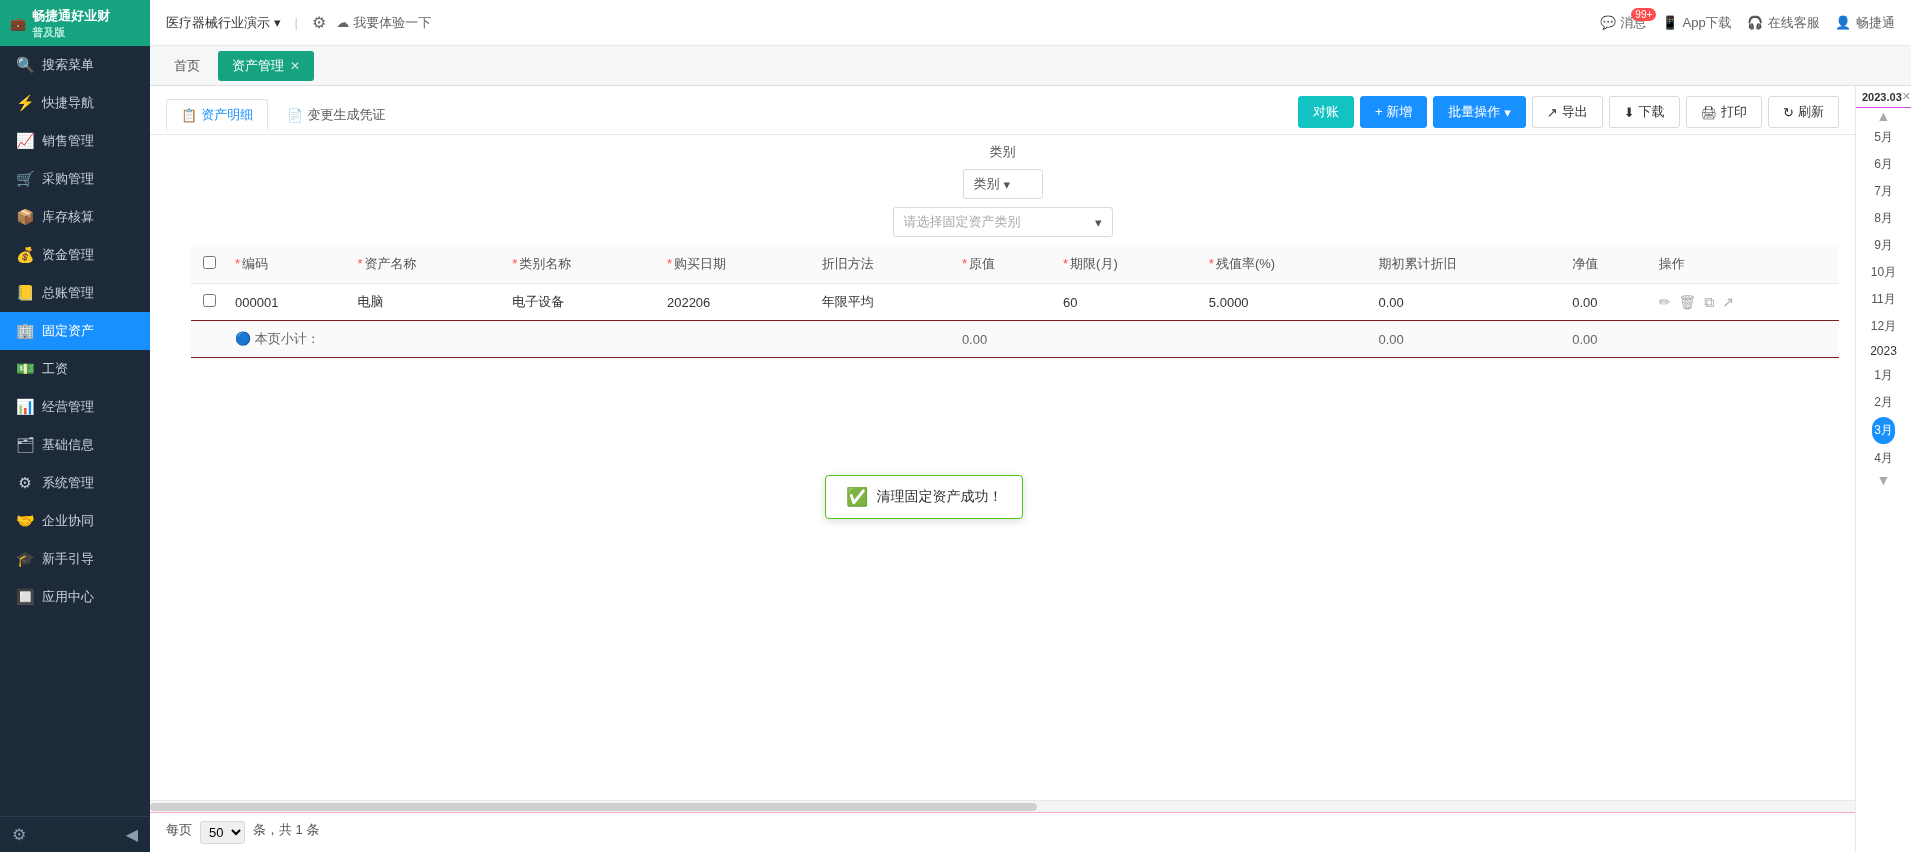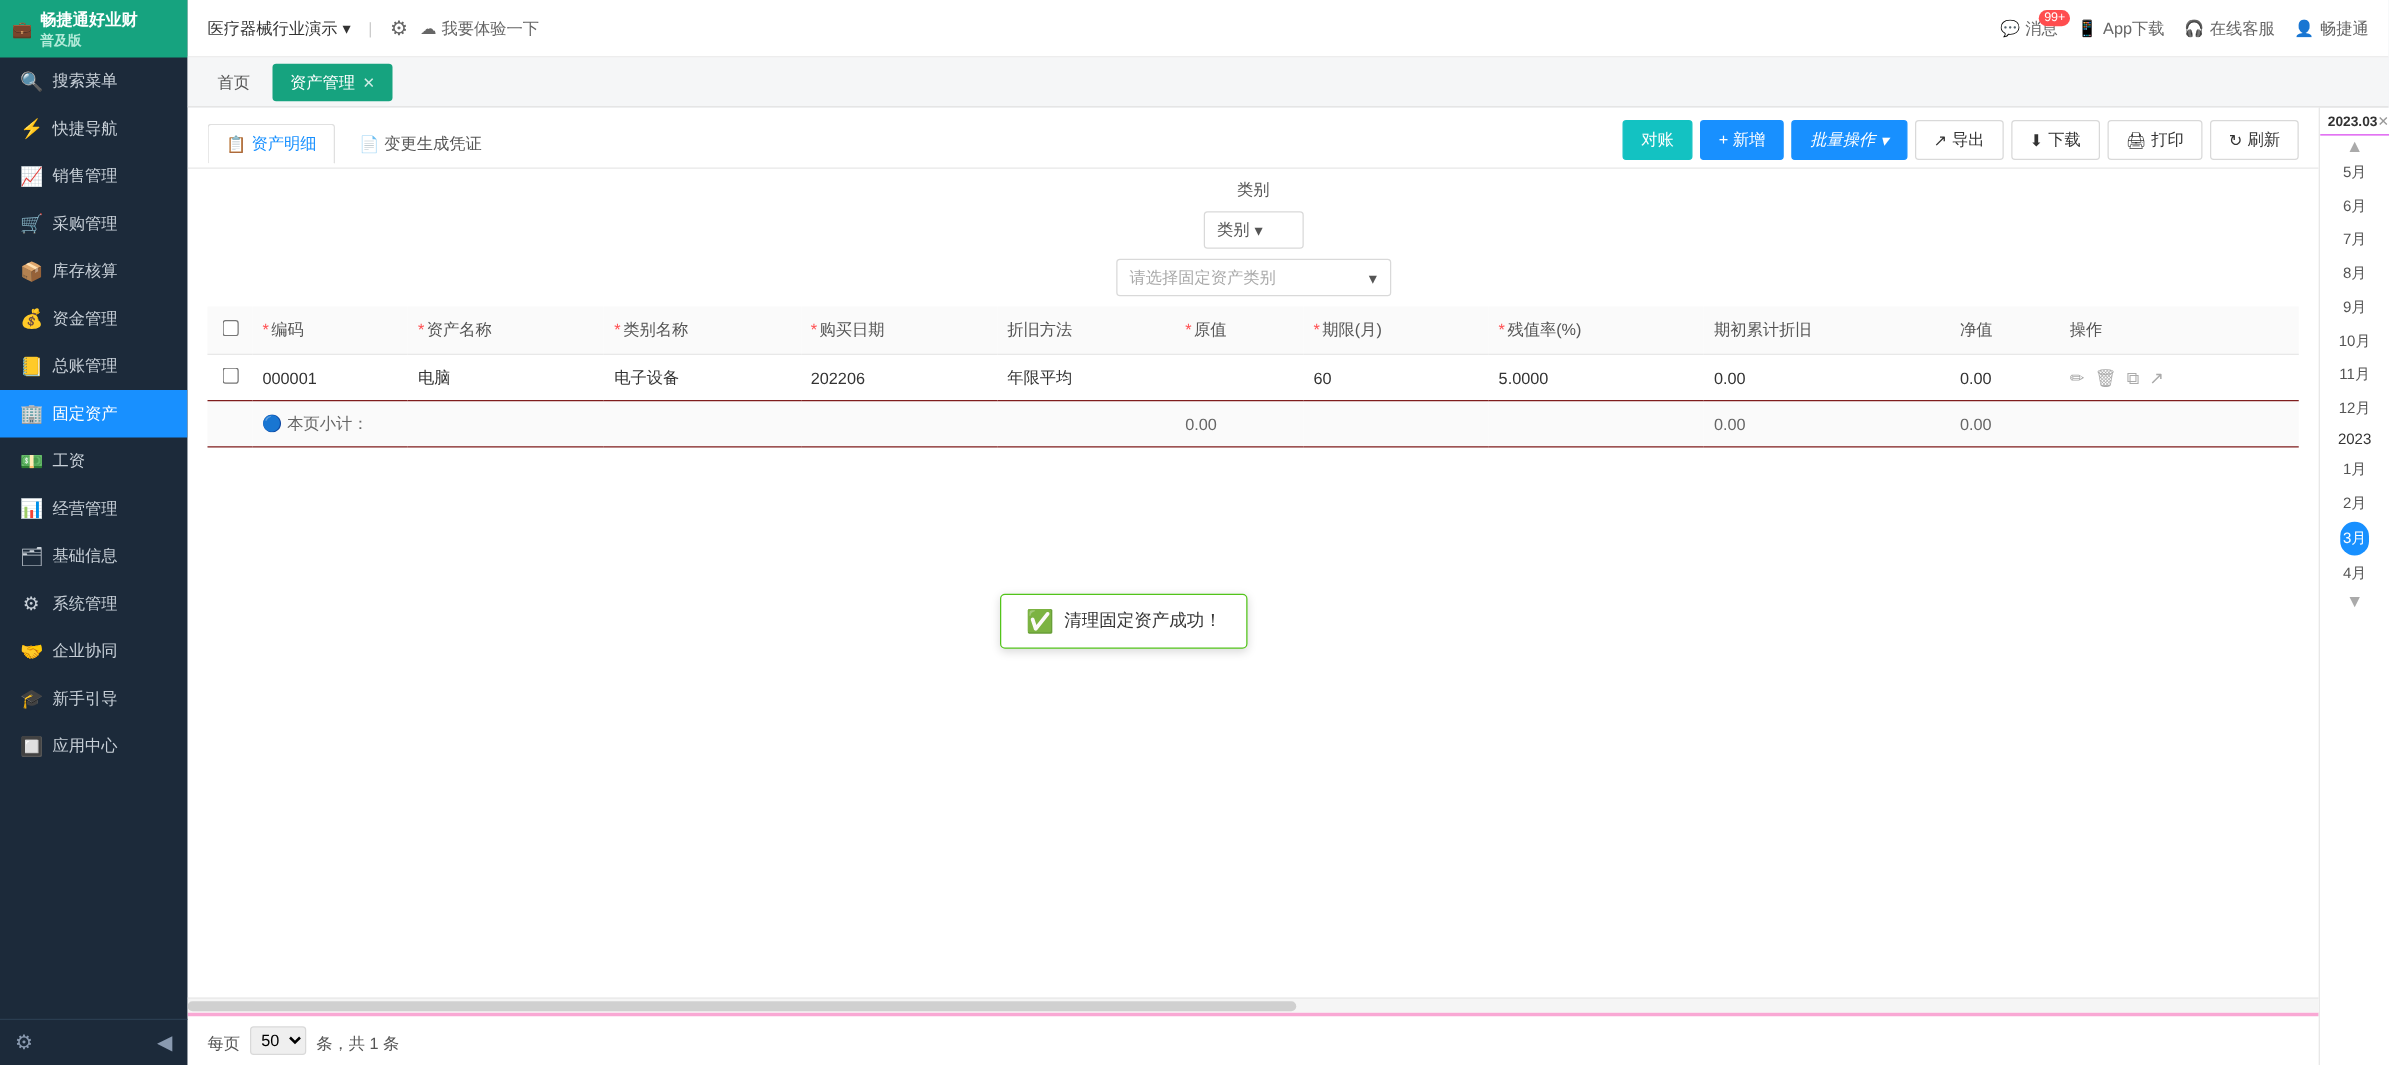--- a/index.html
+++ b/index.html
@@ -228,20 +228,21 @@
     }
     .filter-select-wide {
       min-width: 220px;
     }
 
     
     .table-wrap {
       flex: 1;
       overflow: auto;
       padding: 0 16px;
+      margin-left: 25px;
     }
     table {
       width: 100%;
       border-collapse: collapse;
       font-size: 13px;
     }
     thead tr {
       background: #fafafa;
       border-bottom: 1px solid #e8e8e8;
     }
@@ -328,24 +329,24 @@
       border-radius: 12px;
       margin: 1px 6px;
       width: calc(100% - 12px);
     }
     .nav-up { color: #aaa; font-size: 14px; cursor: pointer; }
     .nav-down { color: #aaa; font-size: 14px; cursor: pointer; margin-bottom: 4px; }
 
     
     .pagination {
       display: flex;
-      align-items: flex-end;
+      align-items: flex-start;
       padding: 8px 16px;
       gap: 8px;
-      border-top: 3px solid #f9a8d4;
+      border-top: 1px solid #f9a8d4;
       font-size: 13px;
       color: #555;
       flex-shrink: 0;
     }
     .pagination select {
       border: 1px solid #d9d9d9;
       border-radius: 3px;
       padding: 2px 4px;
       font-size: 13px;
     }
@@ -499,21 +500,21 @@
           <span>资产明细</span>
         </div>
         <div class="subtab">
           <span>📄</span>
           <span>变更生成凭证</span>
         </div>
 
         <div style="margin-left:auto; display:flex; gap:6px; align-items:center; padding-bottom:6px;">
           <button class="btn btn-teal">对账</button>
           <button class="btn btn-primary">+ 新增</button>
-          <button class="btn" style="background:#1890ff;color:#fff;border-color:#1890ff;font-style:italic;">
+          <button class="btn" style="background:#1890ff;color:#fff;border-color:#1890ff;">
             <span>批量操作</span>
             <span>▾</span>
           </button>
           <button class="btn">
             <span>↗</span>
             <span>导出</span>
           </button>
           <button class="btn">
             <span>⬇</span>
             <span>下载</span>

